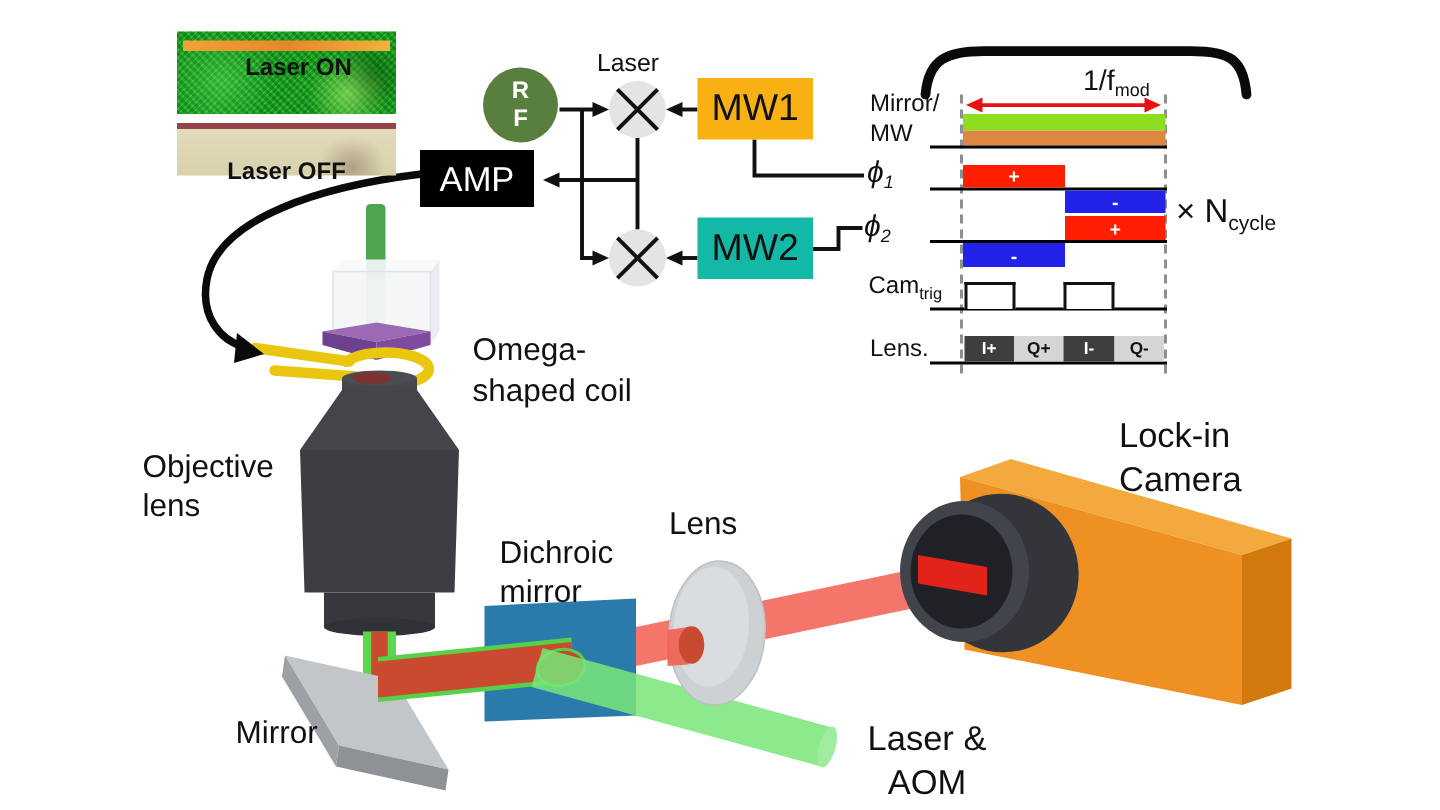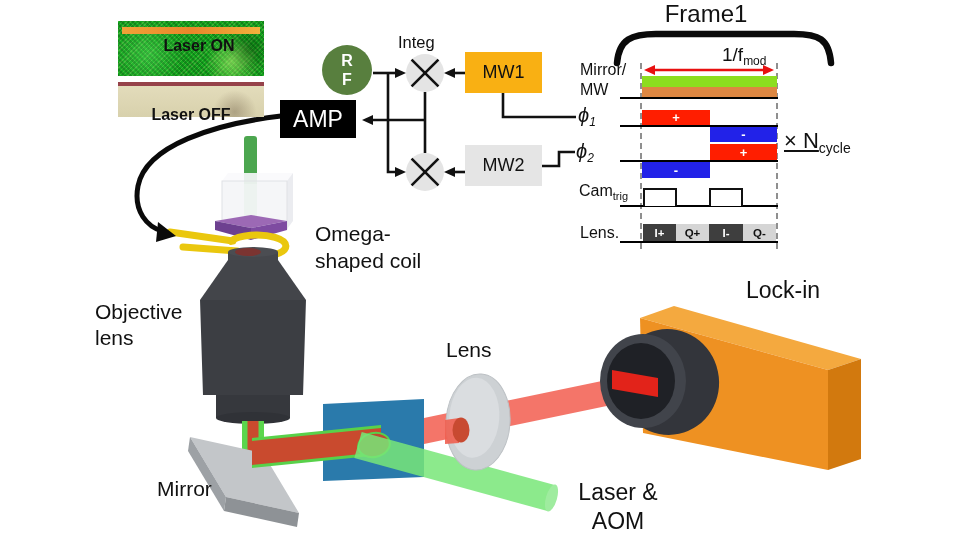--- a/index.html
+++ b/index.html
@@ -6,21 +6,21 @@
   #stage{position:relative;width:960px;height:540px;background:#ffffff;overflow:hidden;
          font-family:"Liberation Sans","DejaVu Sans",sans-serif;color:#111;}
   #art{position:absolute;left:0;top:0;z-index:1;}
   .abs{position:absolute;z-index:2;}
   .lbl{font-size:21px;line-height:26px;white-space:pre;}
   .lbl-lg{font-size:23px;line-height:29px;white-space:pre;}
   .rowlbl{font-size:16px;line-height:20px;white-space:pre;}
   .sub{font-size:12px;position:relative;top:4px;}
   .sub2{font-size:14px;position:relative;top:5px;}
   .box{display:flex;align-items:center;justify-content:center;box-sizing:border-box;}
-  .mwbox{width:77px;height:41px;font-size:18px;}
+  .mwbox{width:77px;height:41px;font-size:25px;}
   .ampbox{width:76px;height:38px;background:#000;color:#fff;font-size:23px;}
   .rfcircle{width:50px;height:50px;border-radius:50%;background:#587F3E;color:#fff;
             font-weight:bold;font-size:16px;line-height:19px;text-align:center;
             display:flex;flex-direction:column;align-items:center;justify-content:center;}
   .photo{box-sizing:border-box;}
   .photo-label{font-weight:bold;font-size:16px;text-align:center;}
   .sigbase{height:2px;background:#000;}
   .dashv{width:0;border-left:2px dashed #8f8f8f;}
   .blk{display:flex;align-items:center;justify-content:center;color:#fff;
        font-weight:bold;font-size:13px;line-height:13px;}
@@ -173,35 +173,34 @@
                 radial-gradient(circle at 80% 85%, rgba(90,70,50,0.35), transparent 18%),
                 linear-gradient(180deg, #E4DDBD, #D8D1AC);">
     <div style="position:absolute;left:0;right:0;top:0;height:4px;background:#96424A;"></div>
     <div class="photo-label" style="margin-top:24px;">Laser OFF</div>
   </div>
 
   <div class="abs rfcircle" style="left:322px;top:45px;">
     <span>R</span>
     <span>F</span>
   </div>
-  <div class="abs rowlbl" style="left:398px;top:32px;font-size:16.5px;">Integ</div>
+  <div class="abs rowlbl" style="left:398px;top:32px;font-size:16.5px;">Laser</div>
   <div class="abs box mwbox" style="left:465px;top:52px;background:#F9B013;">MW1</div>
-  <div class="abs box mwbox" style="left:465px;top:145px;background:#e5e5e5;">MW2</div>
+  <div class="abs box mwbox" style="left:465px;top:145px;background:#14b8a6;">MW2</div>
   <div class="abs box ampbox" style="left:280px;top:100px;">AMP</div>
 
   <div class="abs phi" style="left:578px;top:104px;"><span>ϕ</span><span class="sub">1</span></div>
   <div class="abs phi" style="left:576px;top:140px;text-align:right;"><span>ϕ</span><span class="sub">2</span></div>
 
-  <div class="abs" style="left:640px;top:0;width:132px;text-align:center;font-size:24px;">Frame1</div>
   <div class="abs" style="left:722px;top:44px;font-size:19px;"><span>1/f</span><span class="sub">mod</span></div>
 
   <div class="abs rowlbl" style="left:580px;top:60px;"><span>Mirror/</span><br><span>MW</span></div>
   <div class="abs rowlbl" style="left:579px;top:181px;"><span>Cam</span><span class="sub" style="font-size:11px;">trig</span></div>
   <div class="abs rowlbl" style="left:580px;top:223px;">Lens.</div>
-  <div class="abs" style="left:784px;top:128px;font-size:22px;text-decoration:underline;"><span>× N</span><span class="sub2">cycle</span></div>
+  <div class="abs" style="left:784px;top:128px;font-size:22px;"><span>× N</span><span class="sub2">cycle</span></div>
 
   <div class="abs dashv" style="left:640px;top:63px;height:186px;"></div>
   <div class="abs dashv" style="left:776px;top:63px;height:186px;"></div>
 
   <div class="abs" style="left:642px;top:76px;width:135px;height:11px;background:#8CDE1F;"></div>
   <div class="abs" style="left:642px;top:87px;width:135px;height:10px;background:#DD8742;"></div>
 
   <div class="abs sigbase" style="left:620px;top:97px;width:158px;"></div>
   <div class="abs sigbase" style="left:620px;top:125px;width:158px;"></div>
   <div class="abs sigbase" style="left:620px;top:160px;width:158px;"></div>
@@ -217,17 +216,18 @@
   <div class="abs pulse" style="left:709px;top:188px;width:34px;height:18px;"></div>
 
   <div class="abs integ dark" style="left:643px;top:224px;width:33px;height:17px;">I+</div>
   <div class="abs integ light" style="left:676px;top:224px;width:33px;height:17px;">Q+</div>
   <div class="abs integ dark" style="left:709px;top:224px;width:34px;height:17px;">I-</div>
   <div class="abs integ light" style="left:743px;top:224px;width:33px;height:17px;">Q-</div>
 
   <div class="abs lbl" style="left:95px;top:299px;"><span>Objective</span><br><span>lens</span></div>
   <div class="abs lbl" style="left:315px;top:220px;line-height:27px;"><span>Omega-</span><br><span>shaped coil</span></div>
   <div class="abs lbl" style="left:157px;top:476px;">Mirror</div>
+  <div class="abs lbl" style="left:333px;top:356px;"><span>Dichroic</span><br><span>mirror</span></div>
   <div class="abs lbl" style="left:446px;top:337px;">Lens</div>
-  <div class="abs lbl-lg" style="left:746px;top:276px;"><span>Lock-in</span><br></div>
+  <div class="abs lbl-lg" style="left:746px;top:276px;"><span>Lock-in</span><br><span>Camera</span></div>
   <div class="abs lbl-lg" style="left:563px;top:478px;width:110px;text-align:center;"><span>Laser &amp;</span><br><span>AOM</span></div>
 
 </div>
 
 </body></html>

